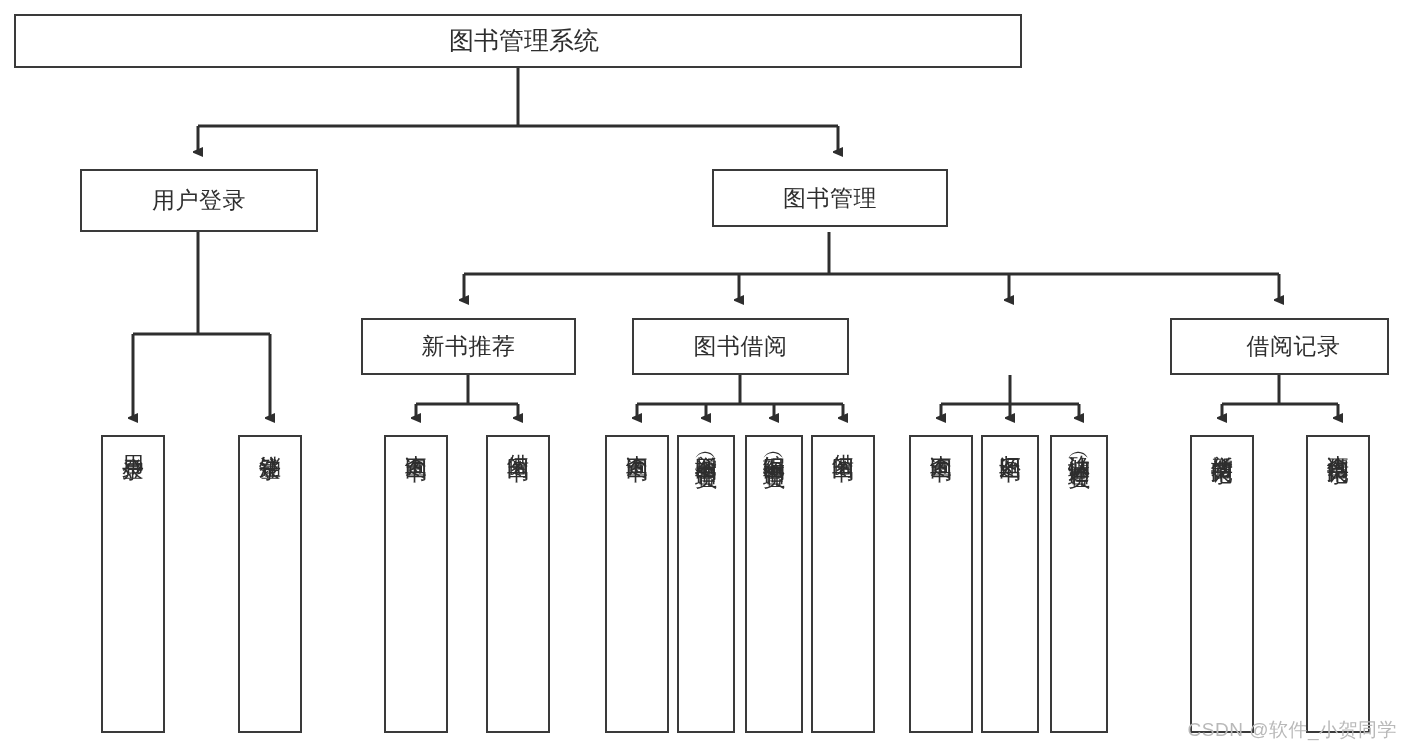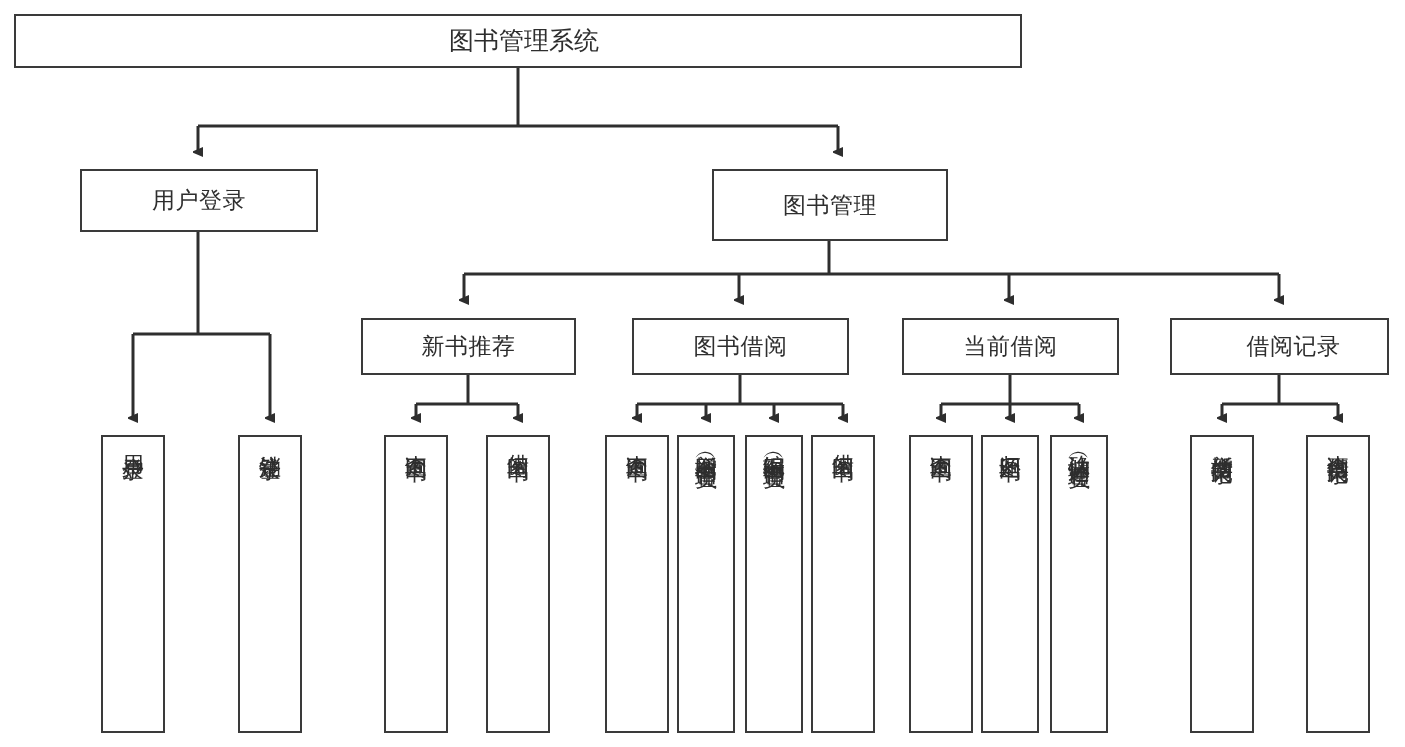--- a/index.html
+++ b/index.html
@@ -122,27 +122,26 @@
       <path d="M1222,404 L1338,404"></path>
       <path d="M1222,404 L1222,418" marker-end="url(#arrow)"></path>
       <path d="M1338,404 L1338,418" marker-end="url(#arrow)"></path>
     </g>
   </svg>
 
   <div class="node root" style="left:14px; top:14px; width:1008px; height:54px;padding-left:12px;">图书管理系统</div>
 
   <div class="node horiz" style="left:80px; top:169px; width:238px; height:63px;">用户登录</div>
 
-  <div class="node horiz" style="left:712px; top:169px; width:236px; height:72px;">图书管理</div>
+  <div class="node horiz" style="left:712px; top:169px; width:236px; height:58px;">图书管理</div>
 
   <div class="node horiz" style="left:632px; top:318px; width:217px; height:57px;">图书借阅</div>
 
   <div class="node horiz" style="left:361px; top:318px; width:215px; height:57px;">新书推荐</div>
 
-  <div class="node horiz" style="left:902px; top:318px; width:217px; height:57px;">当前借阅</div>
 
   <div class="node horiz" style="left:1170px; top:318px; width:219px; height:57px;padding-left:28px;">借阅记录</div>
 
   <div class="node leaf" style="left:101px; top:435px; width:64px; height:298px;">
     <span class="vtext">用户登录</span>
   </div>
 
   <div class="node leaf" style="left:238px; top:435px; width:64px; height:298px;">
     <span class="vtext">注销登录</span>
   </div>
@@ -184,14 +183,15 @@
   </div>
 
   <div class="node leaf" style="left:1190px; top:435px; width:64px; height:298px;">
     <span class="vtext">新增借阅记录</span>
   </div>
 
   <div class="node leaf" style="left:1306px; top:435px; width:64px; height:298px;">
     <span class="vtext">查询借阅记录</span>
   </div>
 
+  <div class="watermark">CSDN @软件_小贺同学</div>
 
 </div>
 
 </body></html>

